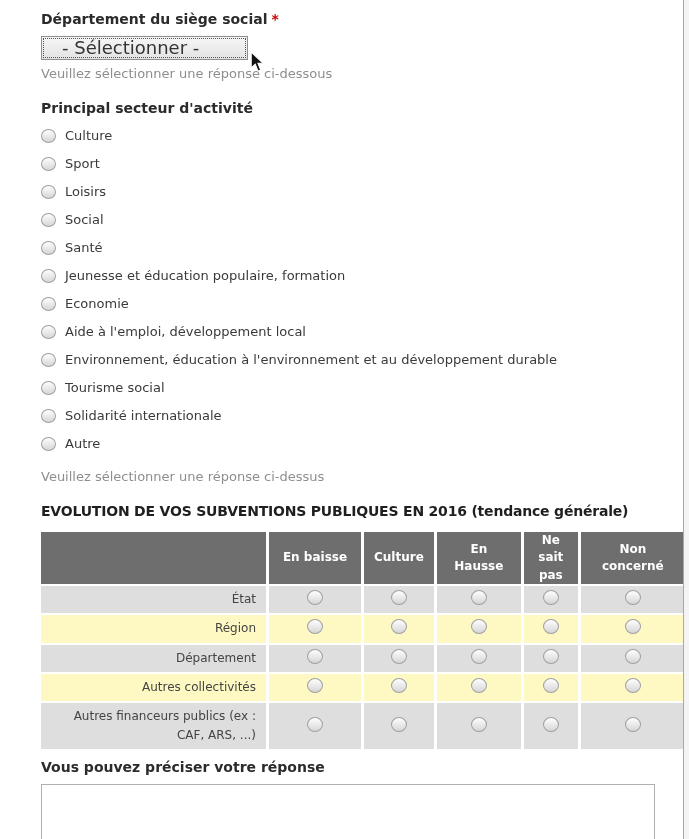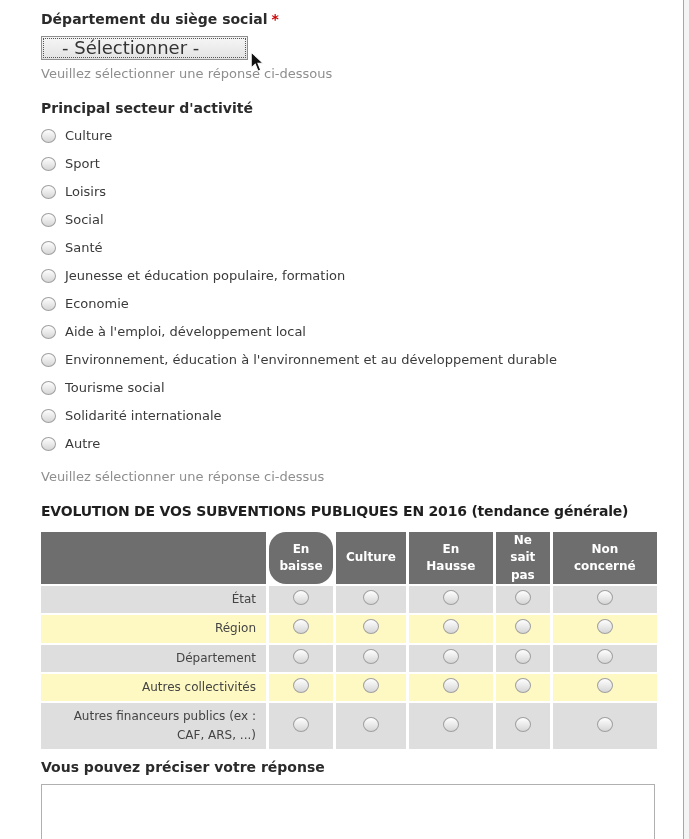--- a/index.html
+++ b/index.html
@@ -83,21 +83,21 @@
     background: #6e6e6e;
     color: #ffffff;
     font-size: 12px; font-weight: bold;
     height: 45px;
     text-align: center;
     padding: 0 10px;
     line-height: 1.45;
   }
   table.matrix thead th.corner { background: #6e6e6e; }
   .col-label   { width: 225px; }
-  .col-baisse  { width: 64px; border-radius: 17px; }
+  .col-baisse  { width: 92px; }
   .col-stable  { width: 55px; }
   .col-hausse  { width: 84px; }
   .col-nsp     { width: 54px; margin-top: 22px; }
   .col-nc      { width: 104px; }
 
   table.matrix tbody tr.odd  td { background: #dedede; }
   table.matrix tbody tr.even td { background: #fef9c3; }
   table.matrix tbody td { height: 27px; }
   table.matrix tbody tr.tall td { height: 43px; }
   td.row-label {

